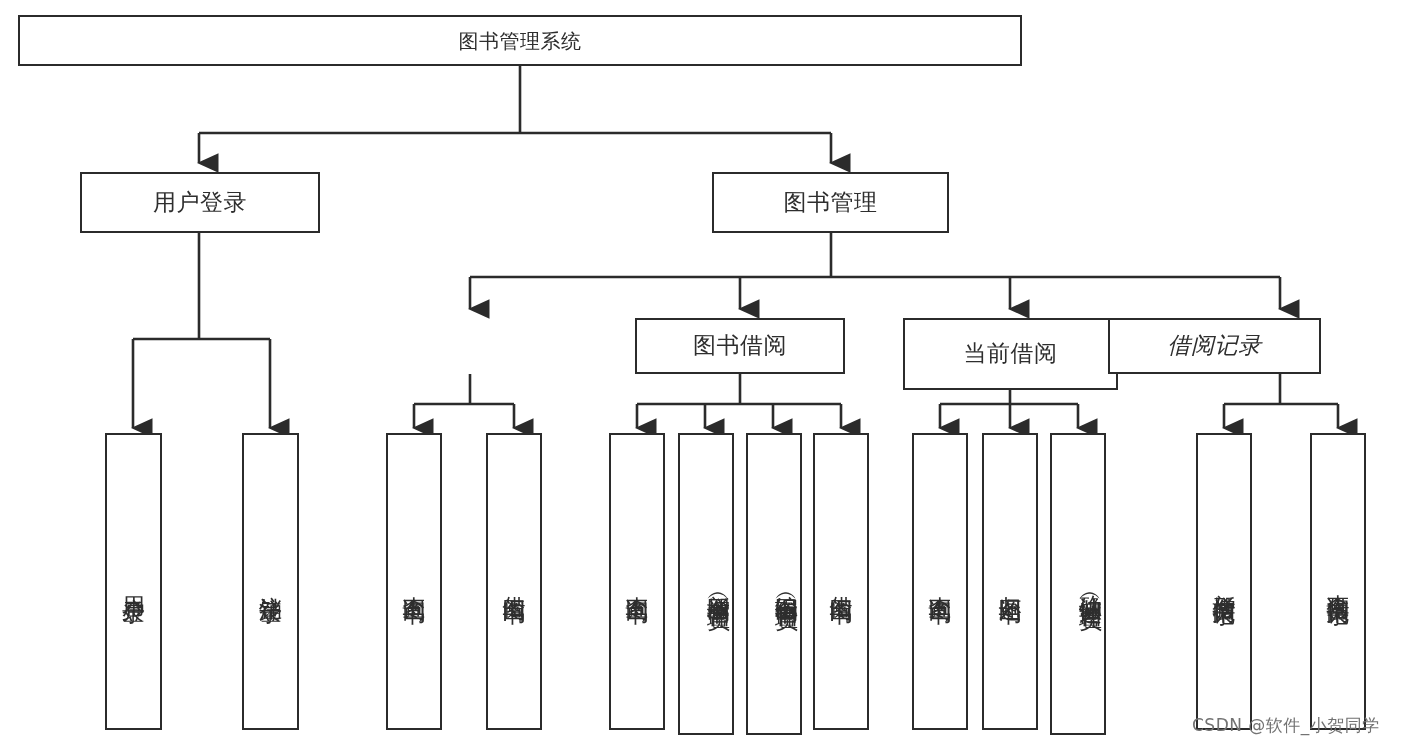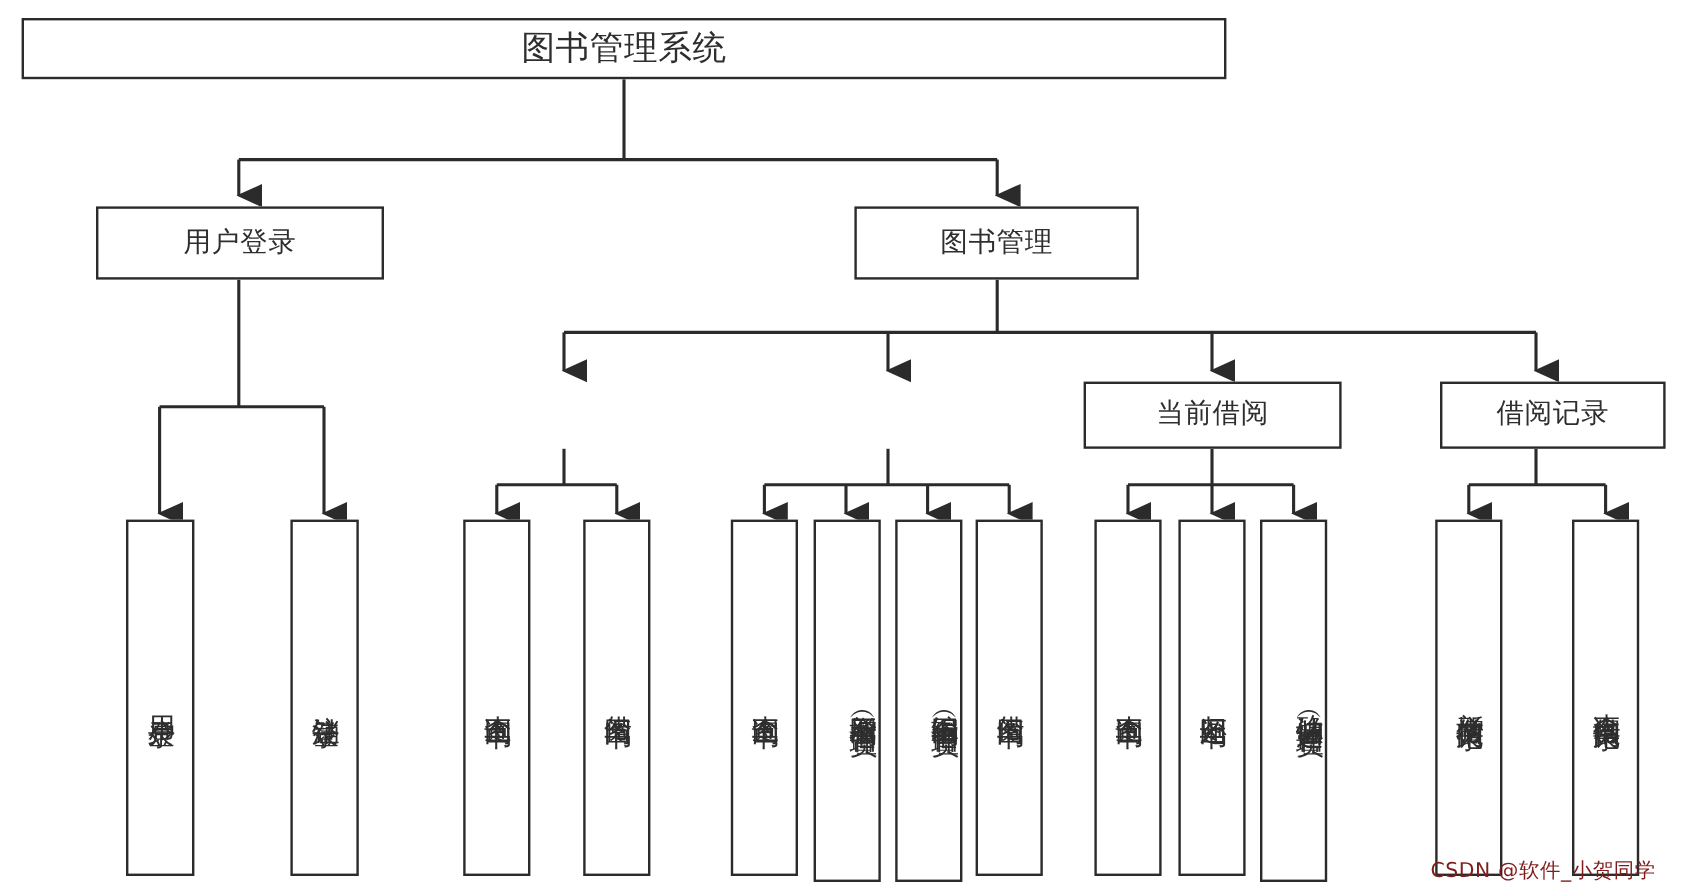--- a/index.html
+++ b/index.html
@@ -36,21 +36,21 @@
     justify-content: center;
     color: #2e2e2e;
   }
   .node-h {
     font-size: 23px;
     letter-spacing: 0.5px;
     line-height: 1.1;
     white-space: nowrap;
   }
   .node-root {
-    font-size: 28px;
+    font-size: 20px;
   }
   .node-v {
     writing-mode: vertical-rl;
     text-orientation: upright;
     font-size: 23px;
     line-height: 1.18;
     letter-spacing: 2px;
     align-items: flex-start;
     justify-content: center;
     padding-top: 6px;
@@ -58,21 +58,21 @@
   }
   .node-v.align-top {
     padding-top: 4px;
   }
   .node-v.align-mid {
     align-items: center;
     padding-top: 0;
   }
   .watermark {
     position: absolute;
-    color: #7f1d1d;
+    color: #737373;
     font-size: 17px;
     letter-spacing: 0.5px;
     white-space: nowrap;
     user-select: none;
     text-align: center;
   }
 </style>
 </head>
 <body>
 
@@ -134,26 +134,29 @@
 
   <div class="node node-h" style="left:80px; top:172px; width:240px; height:61px;">
     <span>用户登录</span>
   </div>
 
   <div class="node node-h" style="left:712px; top:172px; width:237px; height:61px;justify-content:center;">
     <span>图书管理</span>
   </div>
 
 
-
-  <div class="node node-h" style="left:903px; top:318px; width:215px; height:56px;text-align:right;">
+  <div class="node node-h" style="left:635px; top:318px; width:210px; height:56px;">
+    <span>图书借阅</span>
+  </div>
+
+  <div class="node node-h" style="left:903px; top:318px; width:215px; height:72px;text-align:right;">
     <span>当前借阅</span>
   </div>
 
-  <div class="node node-h" style="left:1200px; top:318px; width:188px; height:56px;">
+  <div class="node node-h" style="left:1108px; top:318px; width:213px; height:56px;font-style:italic;">
     <span>借阅记录</span>
   </div>
 
   <div class="node node-v align-mid" style="left:105px; top:433px; width:57px; height:297px;">
     <span>用户登录</span>
   </div>
 
   <div class="node node-v align-mid" style="left:242px; top:433px; width:57px; height:297px;">
     <span>注销登录</span>
   </div>

